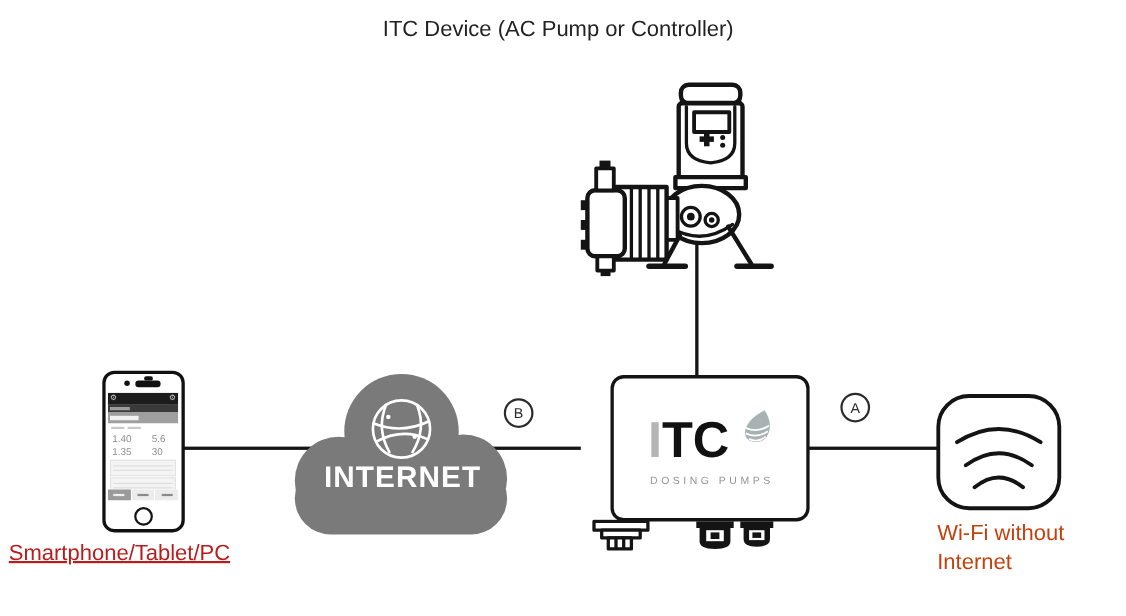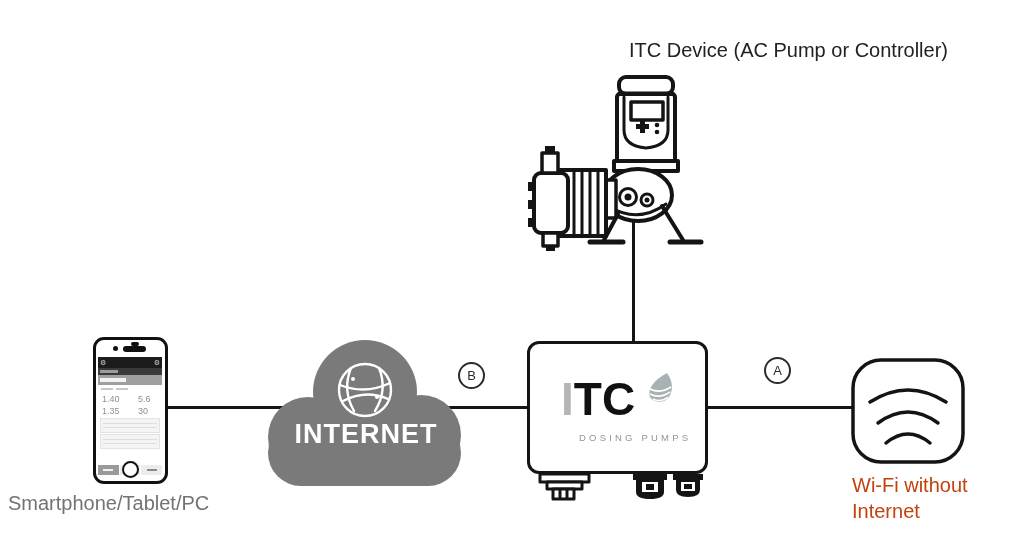--- a/index.html
+++ b/index.html
@@ -3,43 +3,43 @@
 <meta charset="utf-8">
 <style>
   html,body{margin:0;padding:0;background:#ffffff;}
   #canvas{
     position:relative;width:1024px;height:560px;background:#ffffff;overflow:hidden;
     font-family:"Liberation Sans",sans-serif;color:#1a1a1a;
   }
   .abs{position:absolute;}
 
   
-  .diagram-title{left:348px;top:39px;width:600px;text-align:right;font-size:20px;color:#222;}
-  .phone-label{left:8px;top:492px;font-size:20px;color:#737373;}
+  .diagram-title{left:348px;top:16px;width:600px;text-align:left;font-size:20px;color:#222;}
+  .phone-label{left:8px;top:492px;font-size:20px;color:#b91c1c;text-decoration:underline;}
   .wifi-label{left:852px;top:472px;font-size:20px;line-height:26px;color:#c2410c;}
 
   
   .hline{height:3px;background:#141414;z-index:1;}
   .vline{width:3px;background:#141414;z-index:1;}
   .node-badge{
     width:23px;height:23px;border:2px solid #2b2b2b;border-radius:50%;
     display:flex;align-items:center;justify-content:center;
     font-size:13px;color:#2b2b2b;background:#fff;z-index:4;
   }
 
   
   .phone{
     left:93px;top:337px;width:75px;height:147px;background:#fff;
     border:3px solid #111;border-radius:11px;box-sizing:border-box;z-index:3;
   }
   .phone .cam{position:absolute;left:17px;top:6px;width:5px;height:5px;border-radius:50%;background:#111;}
   .phone .speaker{position:absolute;left:27px;top:6px;width:23px;height:6px;border-radius:3px;background:#111;}
   .phone .speaker-bump{position:absolute;left:35px;top:2px;width:8px;height:4px;border-radius:2px;background:#111;}
   .phone .home{position:absolute;left:26px;top:121px;width:17px;height:17px;border:2.5px solid #111;border-radius:50%;box-sizing:border-box;background:#fff;}
-  .screen{position:absolute;left:2px;top:17px;width:64px;height:118px;background:#fff;overflow:hidden;font-family:"Liberation Sans",sans-serif;}
+  .screen{position:absolute;left:2px;top:17px;width:64px;height:98px;background:#fff;overflow:hidden;font-family:"Liberation Sans",sans-serif;}
   .scr-header{height:11px;background:#1c1c1c;display:flex;align-items:center;justify-content:space-between;padding:0 2px;color:#cfcfcf;font-size:7px;line-height:11px;}
   .scr-header .ttl{font-size:4px;color:#bdbdbd;}
   .scr-sub{height:7px;background:#3a3a3a;display:flex;align-items:center;padding-left:2px;}
   .scr-sub i{display:block;width:18px;height:3px;background:#9c9c9c;}
   .scr-bar{height:10px;background:#9f9f9f;display:flex;align-items:center;padding-left:2px;}
   .scr-bar i{display:block;width:26px;height:4px;background:#f2f2f2;}
   .scr-row{height:8px;background:#fff;display:flex;align-items:center;gap:3px;padding-left:3px;}
   .scr-row i{display:block;width:12px;height:2.5px;background:#c9c9c9;}
   .scr-vals{height:24px;background:#fff;display:grid;grid-template-columns:36px 26px;grid-template-rows:12px 12px;
             align-items:center;padding-left:4px;color:#8f8f8f;font-size:9px;}
@@ -50,27 +50,27 @@
   .scr-tabs span.active{background:#9a9a9a;}
   .scr-tabs i{display:block;width:10px;height:2.5px;background:#8a8a8a;}
   .scr-tabs .active i{background:#f0f0f0;}
 
   
   .cloud-title{left:270px;top:419px;width:192px;text-align:center;font-size:27px;font-weight:bold;color:#fff;letter-spacing:1px;z-index:3;}
   .cloud-sub{left:270px;top:448px;width:192px;text-align:center;font-size:19px;color:#fff;z-index:3;}
 
   
   .itc-box{
-    left:527px;top:341px;width:181px;height:133px;background:#fff;
+    left:555px;top:341px;width:181px;height:133px;background:#fff;
     border:3px solid #141414;border-radius:12px;box-sizing:border-box;z-index:3;
   }
   .itc-logo{position:absolute;left:31px;top:32px;font-size:46px;font-weight:bold;line-height:1;letter-spacing:0px;}
   .itc-logo .gray{color:#b5b5b5;}
   .itc-logo .black{color:#111;}
-  .itc-tagline{position:absolute;left:33px;top:88px;font-size:9.5px;letter-spacing:3.2px;color:#949494;margin-left:16px;}
+  .itc-tagline{position:absolute;left:33px;top:88px;font-size:9.5px;letter-spacing:3.2px;color:#949494;}
 
   svg{display:block;}
 </style>
 </head>
 <body>
 
 <div id="canvas">
 
   <div class="abs diagram-title">ITC Device (AC Pump or Controller)</div>
 

